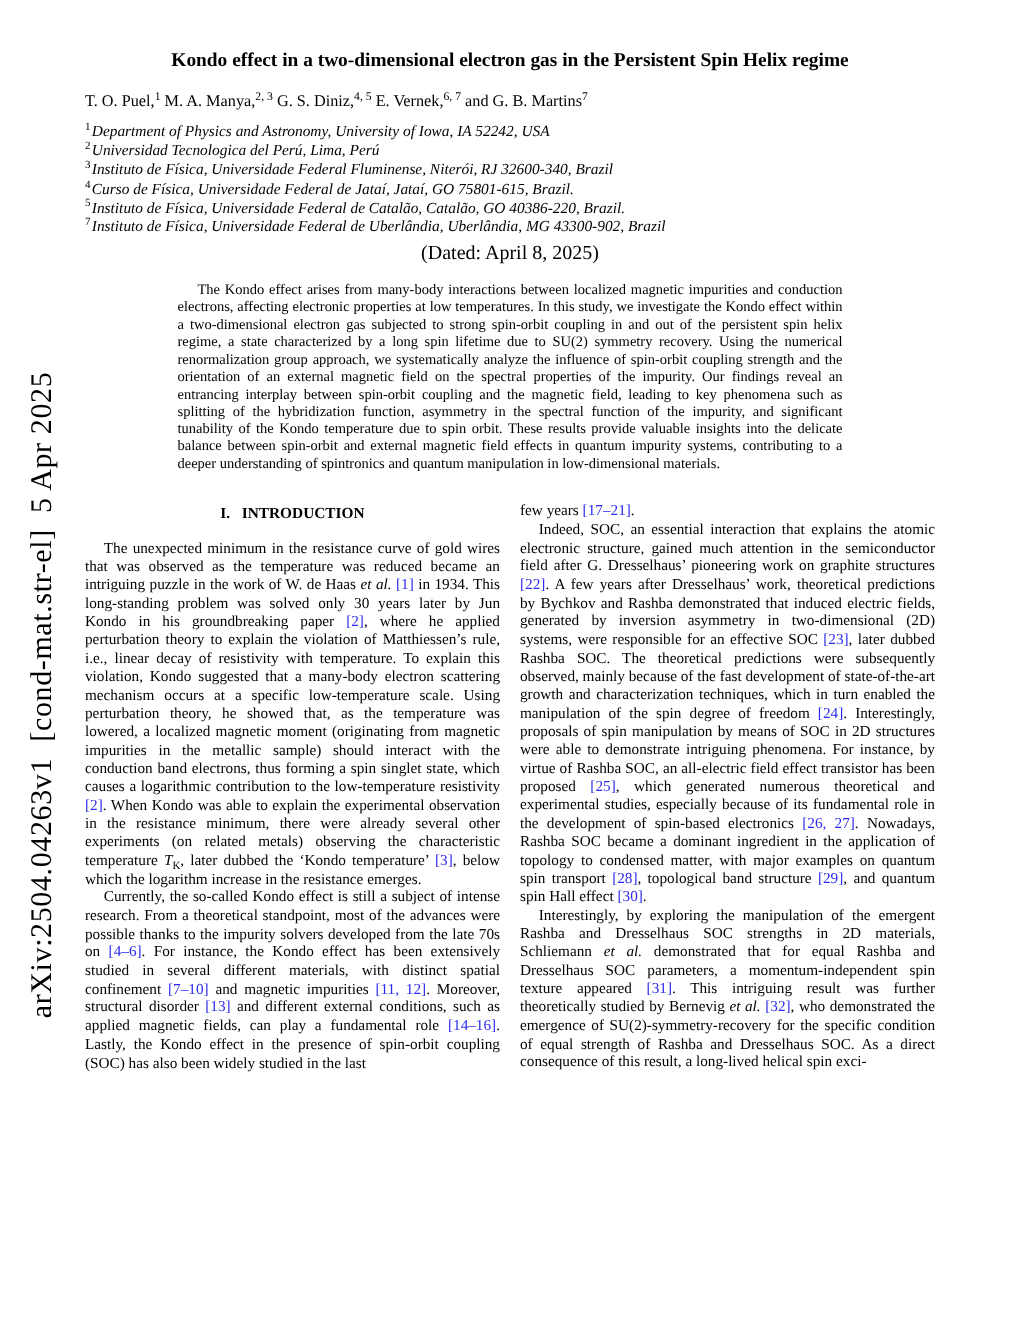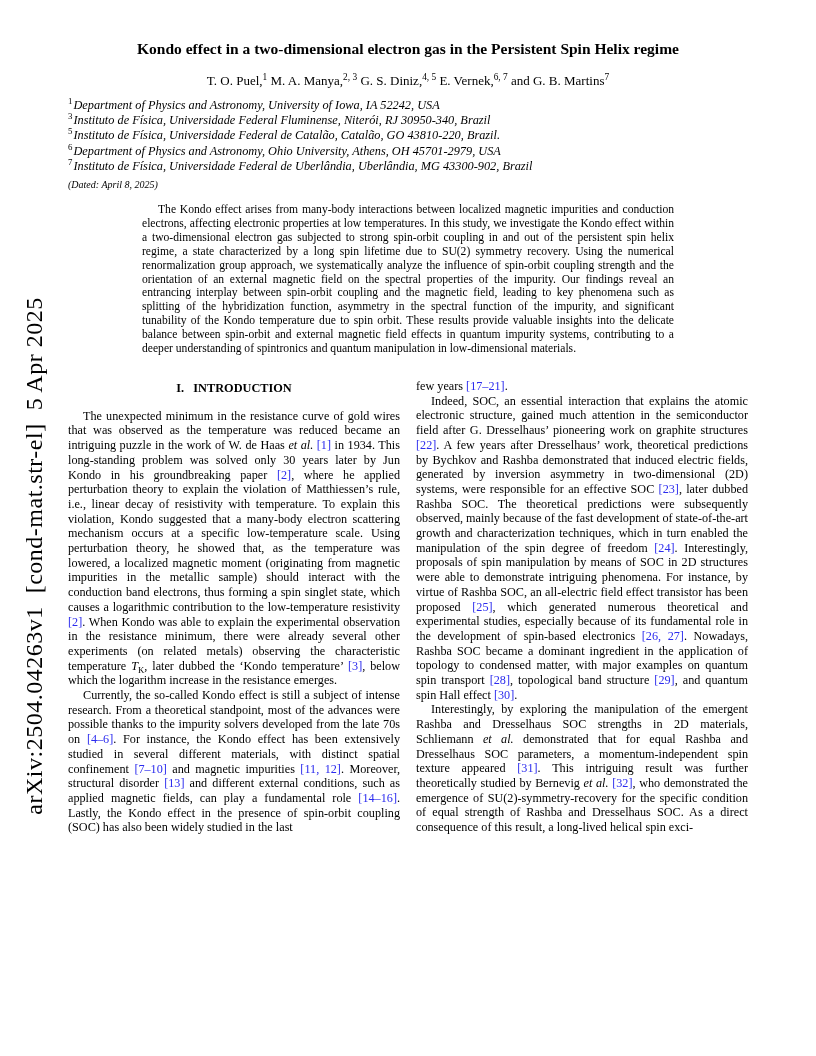--- a/index.html
+++ b/index.html
@@ -7,27 +7,27 @@
     position:relative; width:816px; height:1056px; background:#ffffff;
     overflow:hidden; font-family:"Liberation Serif", serif; color:#000;
   }
   .watermark {
     position:absolute; top:556px; left:34px;
     transform:translate(-50%,-50%) rotate(-90deg);
     font-size:24px; letter-spacing:0.5px; white-space:pre; color:#000;
   }
   .content { position:absolute; left:68px; right:68px; top:40px; }
   .title { font-size:15.5px; font-weight:bold; text-align:center; margin:0 0 15px; }
-  .authors { font-size:13px; text-align:center; margin:0 0 9px; }
+  .authors { font-size:13px; margin:0 0 9px; }
   sup { line-height:0; font-size:0.72em; }
   sub { line-height:0; font-size:0.72em; }
   .affiliations { font-size:12.3px; line-height:15.2px; }
   .affil em { font-style:italic; }
   .affil sup { font-style:normal; margin-right:1px; }
-  .dated { font-size:10px; margin-top:5px;font-style:italic; }
+  .dated { text-align:center; font-size:16px; margin-top:5px; }
   .abstract {
     width:532px; margin:13px auto 0; font-size:11.6px; line-height:13.9px;
     text-align:justify; text-indent:16px;
   }
   .columns { display:flex; gap:16px; margin-top:23px; }
   .col { width:332px; font-size:12.2px; line-height:14.7px; text-align:justify; }
   .col p { margin:0; }
   .col p.indent { text-indent:15px; }
   .section-heading {
     text-align:center; font-weight:bold; font-size:12.3px; margin:2px 0 13px;font-family:Liberation Serif, serif;
@@ -42,23 +42,24 @@
   <div class="watermark">arXiv:2504.04263v1  [cond-mat.str-el]  5 Apr 2025</div>
 
   <div class="content">
 
     <h1 class="title">Kondo effect in a two-dimensional electron gas in the Persistent Spin Helix regime</h1>
 
     <div class="authors">T. O. Puel,<sup>1</sup> M. A. Manya,<sup>2, 3</sup> G. S. Diniz,<sup>4, 5</sup> E. Vernek,<sup>6, 7</sup> and G. B. Martins<sup>7</sup></div>
 
     <div class="affiliations">
         <div class="affil"><sup>1</sup><em>Department of Physics and Astronomy, University of Iowa, IA 52242, USA</em></div>
-        <div class="affil"><sup>3</sup><em>Instituto de Física, Universidade Federal Fluminense, Niterói, RJ 30950-340, Brazil</em></div>
-        <div class="affil"><sup>5</sup><em>Instituto de Física, Universidade Federal de Catalão, Catalão, GO 43810-220, Brazil.</em></div>
-        <div class="affil"><sup>6</sup><em>Department of Physics and Astronomy, Ohio University, Athens, OH 45701-2979, USA</em></div>
+        <div class="affil"><sup>2</sup><em>Universidad Tecnologica del Perú, Lima, Perú</em></div>
+        <div class="affil"><sup>3</sup><em>Instituto de Física, Universidade Federal Fluminense, Niterói, RJ 32600-340, Brazil</em></div>
+        <div class="affil"><sup>4</sup><em>Curso de Física, Universidade Federal de Jataí, Jataí, GO 75801-615, Brazil.</em></div>
+        <div class="affil"><sup>5</sup><em>Instituto de Física, Universidade Federal de Catalão, Catalão, GO 40386-220, Brazil.</em></div>
         <div class="affil"><sup>7</sup><em>Instituto de Física, Universidade Federal de Uberlândia, Uberlândia, MG 43300-902, Brazil</em></div>
       </div>
 
     <div class="dated">(Dated: April 8, 2025)</div>
 
     <div class="abstract">The Kondo effect arises from many-body interactions between localized magnetic impurities and conduction electrons, affecting electronic properties at low temperatures. In this study, we investigate the Kondo effect within a two-dimensional electron gas subjected to strong spin-orbit coupling in and out of the persistent spin helix regime, a state characterized by a long spin lifetime due to SU(2) symmetry recovery. Using the numerical renormalization group approach, we systematically analyze the influence of spin-orbit coupling strength and the orientation of an external magnetic field on the spectral properties of the impurity. Our findings reveal an entrancing interplay between spin-orbit coupling and the magnetic field, leading to key phenomena such as splitting of the hybridization function, asymmetry in the spectral function of the impurity, and significant tunability of the Kondo temperature due to spin orbit. These results provide valuable insights into the delicate balance between spin-orbit and external magnetic field effects in quantum impurity systems, contributing to a deeper understanding of spintronics and quantum manipulation in low-dimensional materials.</div>
 
     <div class="columns">
       <div class="col">
           <div class="section-heading">I.&nbsp;&nbsp;&nbsp;INTRODUCTION</div>

